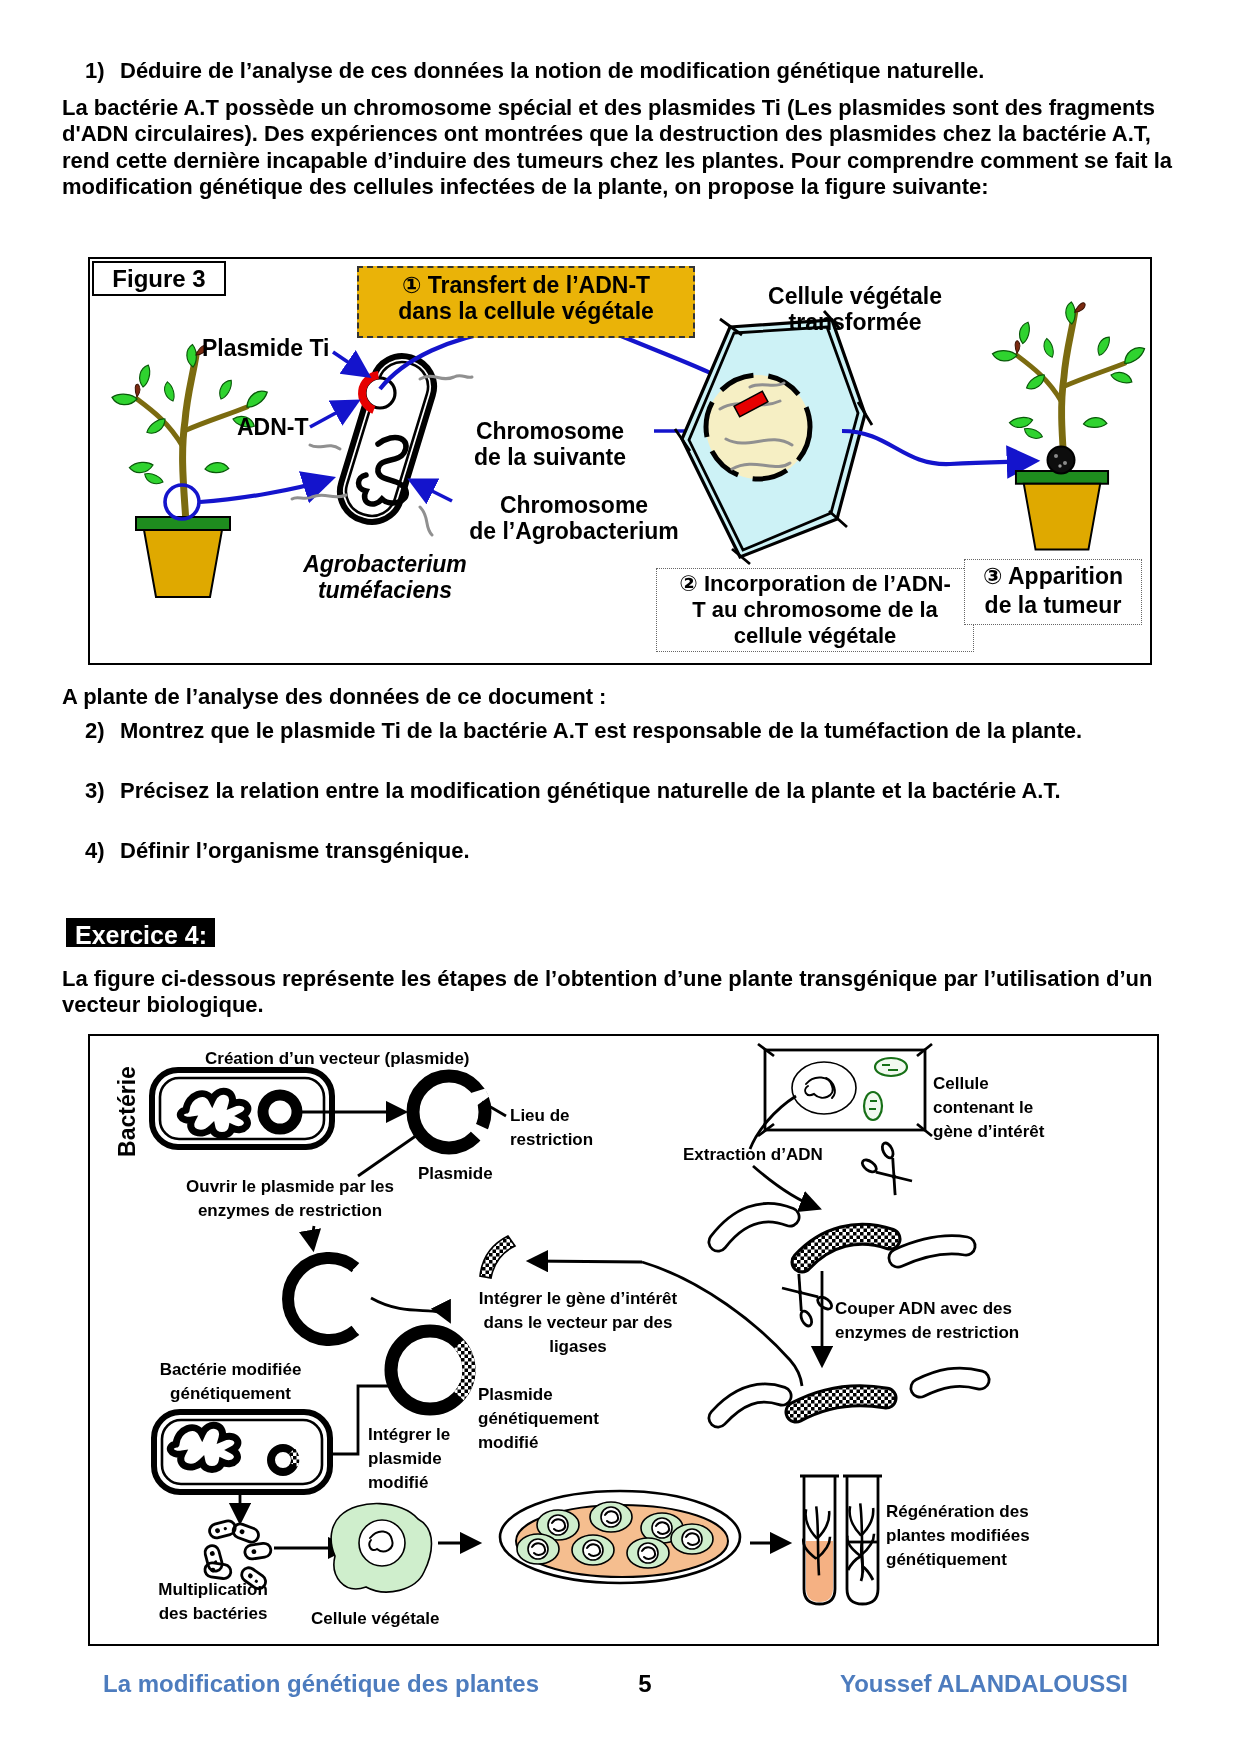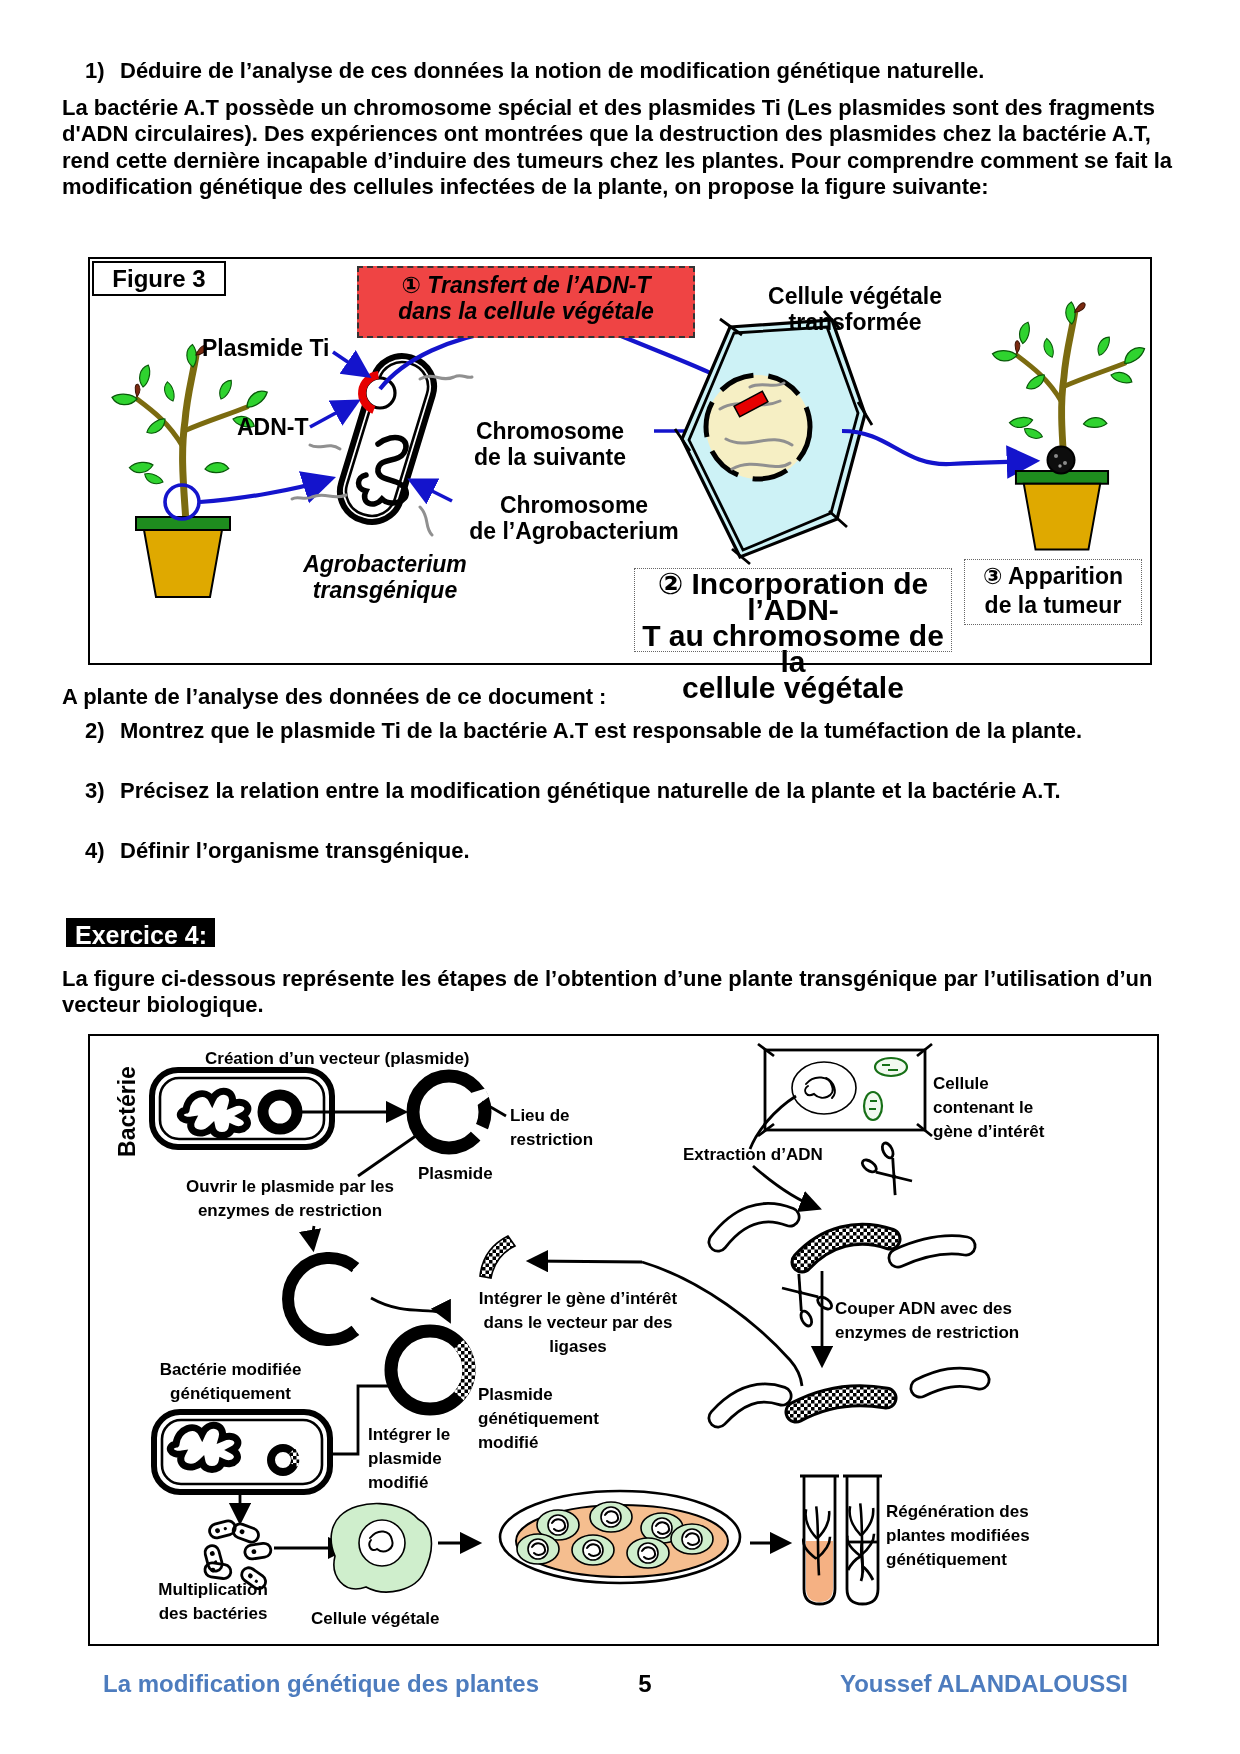--- a/index.html
+++ b/index.html
@@ -7,21 +7,21 @@
         font-family:"Liberation Sans","DejaVu Sans",sans-serif;font-weight:bold;color:#000;}
   .abs{position:absolute;}
   .t22{font-size:22px;line-height:26.3px;}
   .qitem{display:flex;}
   .qnum{width:35px;flex:0 0 35px;}
   .lbl{position:absolute;font-weight:bold;color:#000;}
   .c{text-align:center;}
   .i{font-style:italic;}
   .f3lbl{font-size:23px;line-height:26px;}
   .f4lbl{font-size:17px;line-height:24px;}
-  .dashbox{border:2px dashed #333;background:#ef4444;font-style:italic;}
+  .dashbox{border:2px dashed #333;background:#eab308;}
   .dotbox{border:1.5px dotted #666;background:#fff;}
   .figframe{position:absolute;border:2.5px solid #000;background:#fff;}
   .figtitle{position:absolute;left:2px;top:2px;width:130px;height:31px;border:2.5px solid #000;
             background:#fff;font-size:24px;line-height:31px;text-align:center;}
   .exbox{position:absolute;background:#000;color:#fff;font-size:25px;line-height:34px;padding-left:9px;}
   .footer{position:absolute;top:1670px;font-size:24px;}
   .blue-txt{color:var(--accent);}
   svg{position:absolute;left:0;top:0;}
   
   .leaf{fill:var(--leaf-green);stroke:#085808;stroke-width:1.3;}
@@ -149,29 +149,29 @@
       <div>de la suivante</div>
     </div>
 
     <div class="lbl f3lbl c" style="left:358px;top:233px;width:252px">
       <div>Chromosome</div>
       <div>de l’Agrobacterium</div>
     </div>
 
     <div class="lbl f3lbl c i" style="left:210px;top:292px;width:170px">
       <div>Agrobacterium</div>
-      <div>transgénique</div>
+      <div>tuméfaciens</div>
     </div>
 
     <div class="lbl f3lbl c" style="left:660px;top:24px;width:210px">
       <div>Cellule végétale</div>
       <div>transformée</div>
     </div>
 
-    <div class="lbl c dotbox" style="left:544px;top:309px;width:316px;height:80px;font-size:30px;line-height:26px;padding-top:2px">
+    <div class="lbl c dotbox" style="left:566px;top:309px;width:316px;height:80px;font-size:22px;line-height:26px;padding-top:2px">
       <div>② Incorporation de l’ADN-</div>
       <div>T au chromosome de la</div>
       <div>cellule végétale</div>
     </div>
 
     <div class="lbl c dotbox" style="left:874px;top:300px;width:176px;height:62px;font-size:23px;line-height:29px;padding-top:2px">
       <div>③ Apparition</div>
       <div>de la tumeur</div>
     </div>
   </div>

